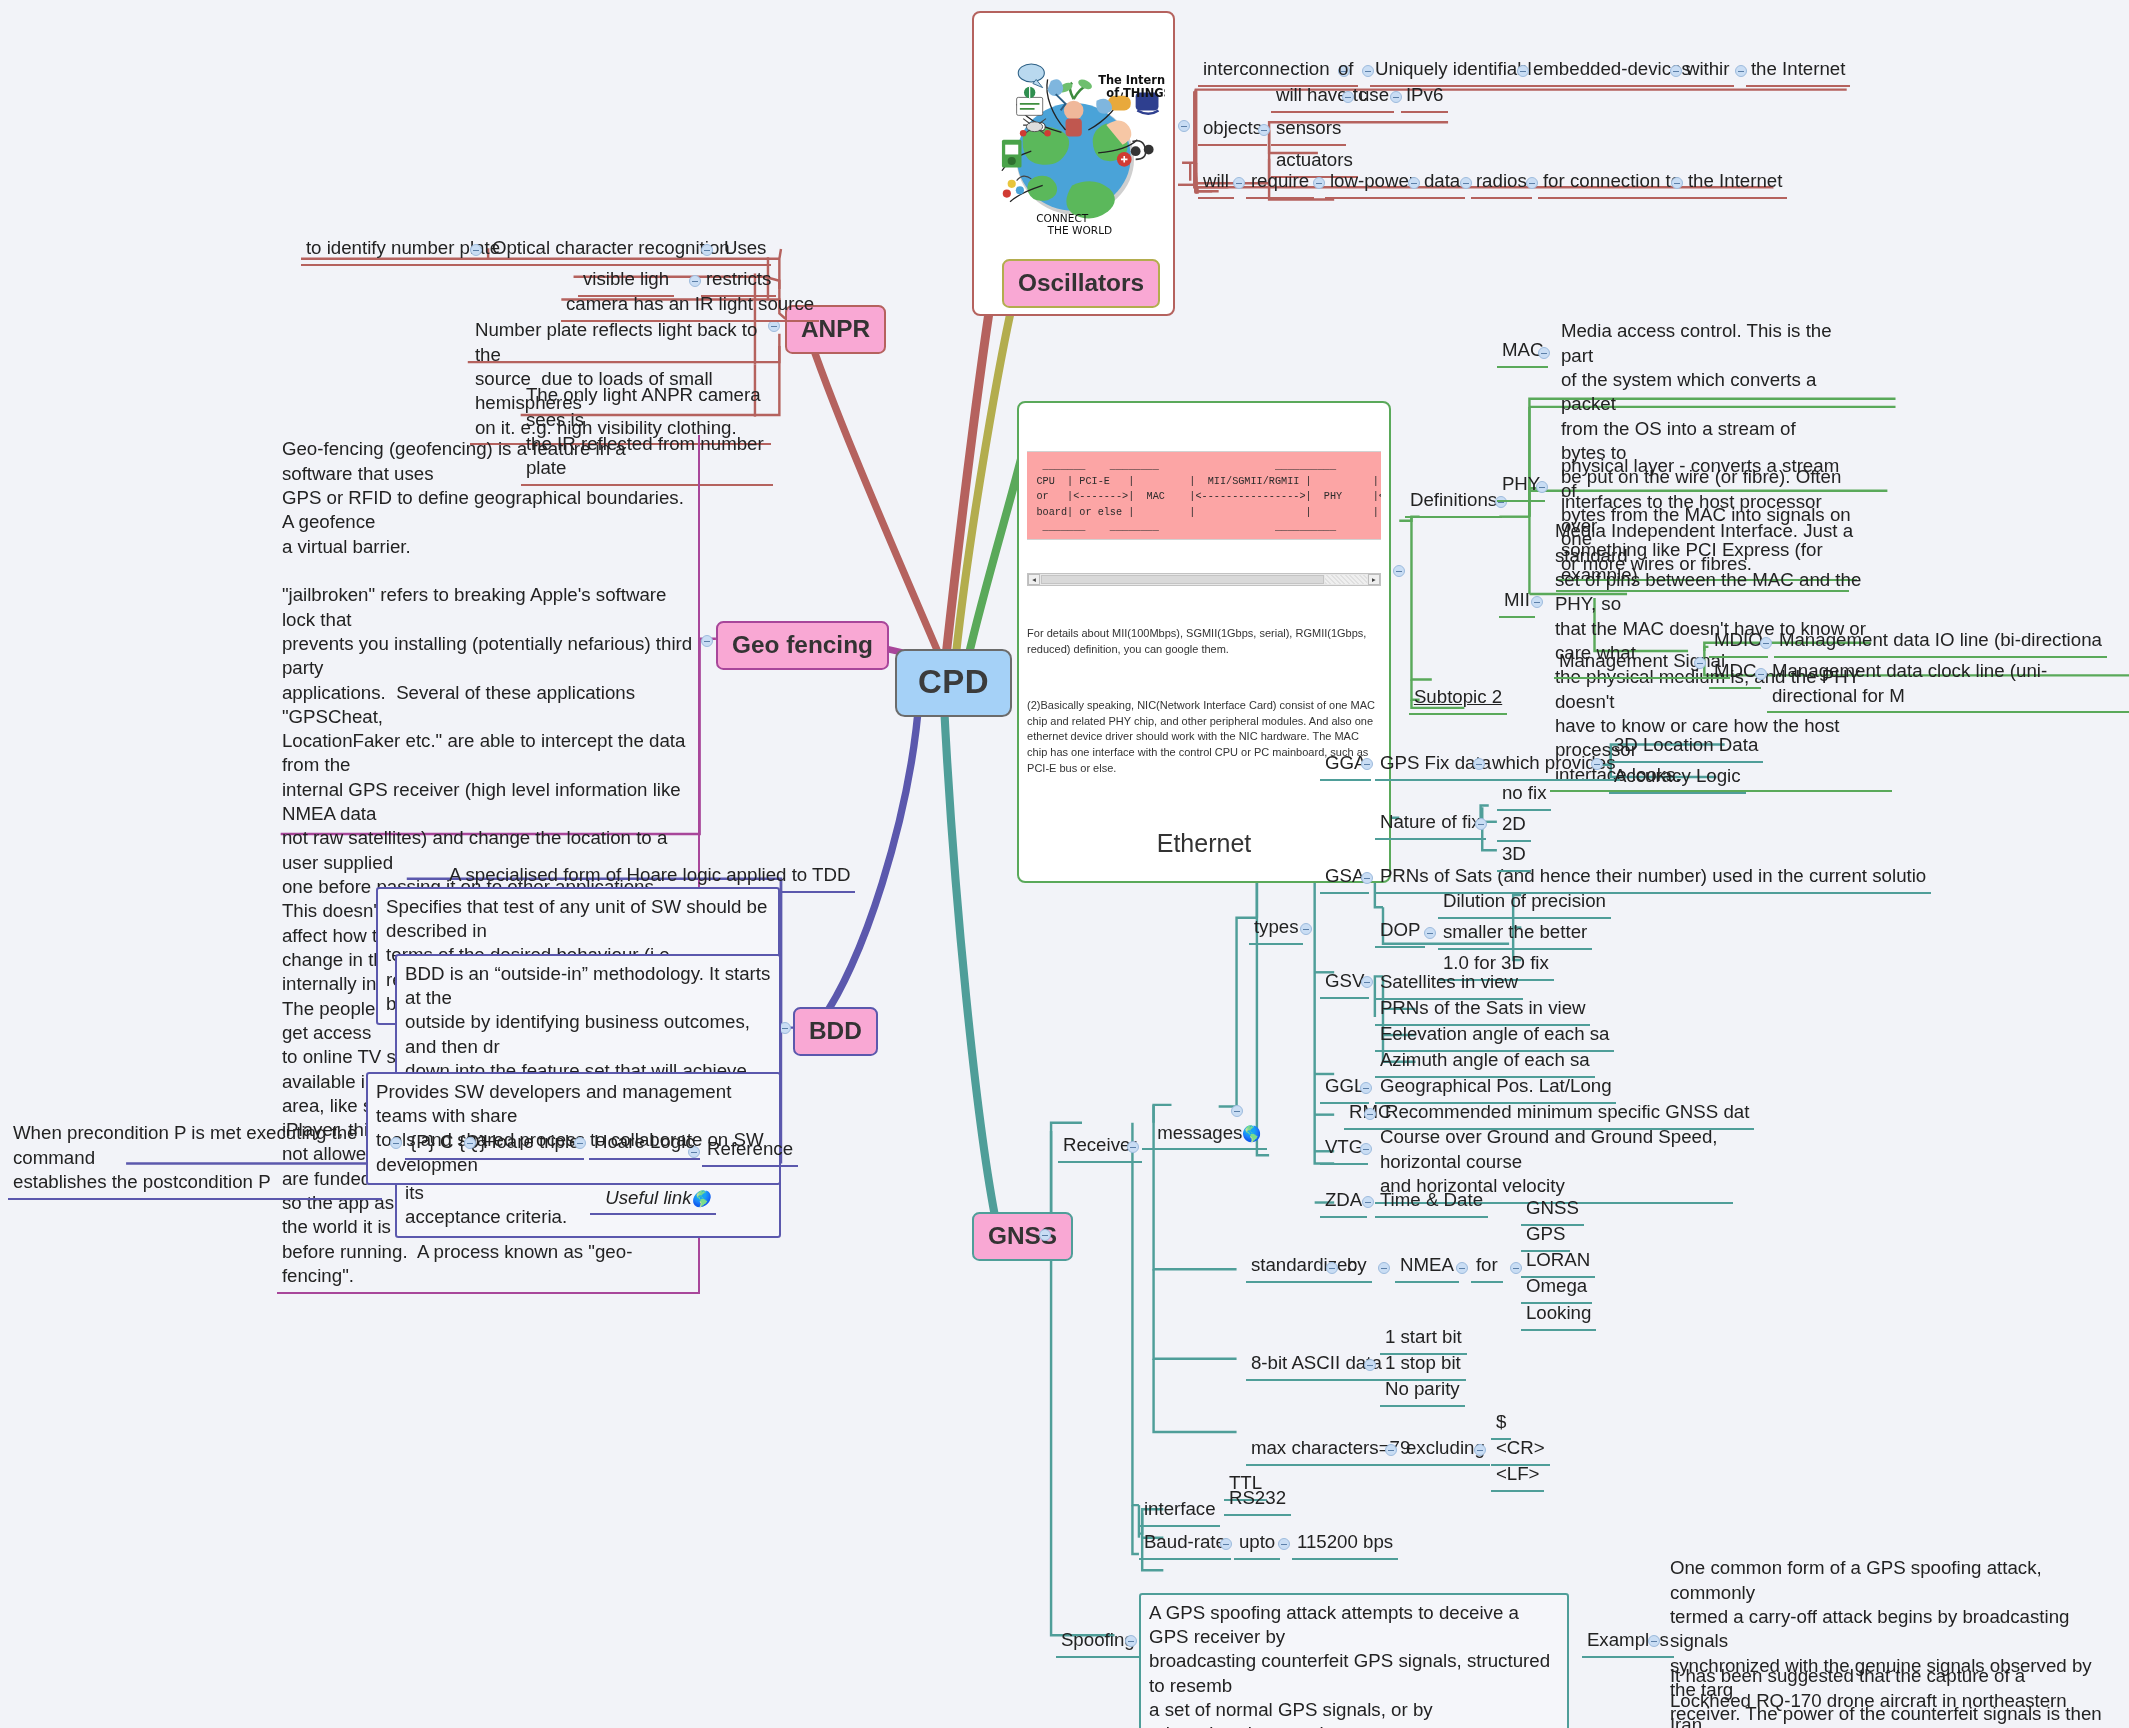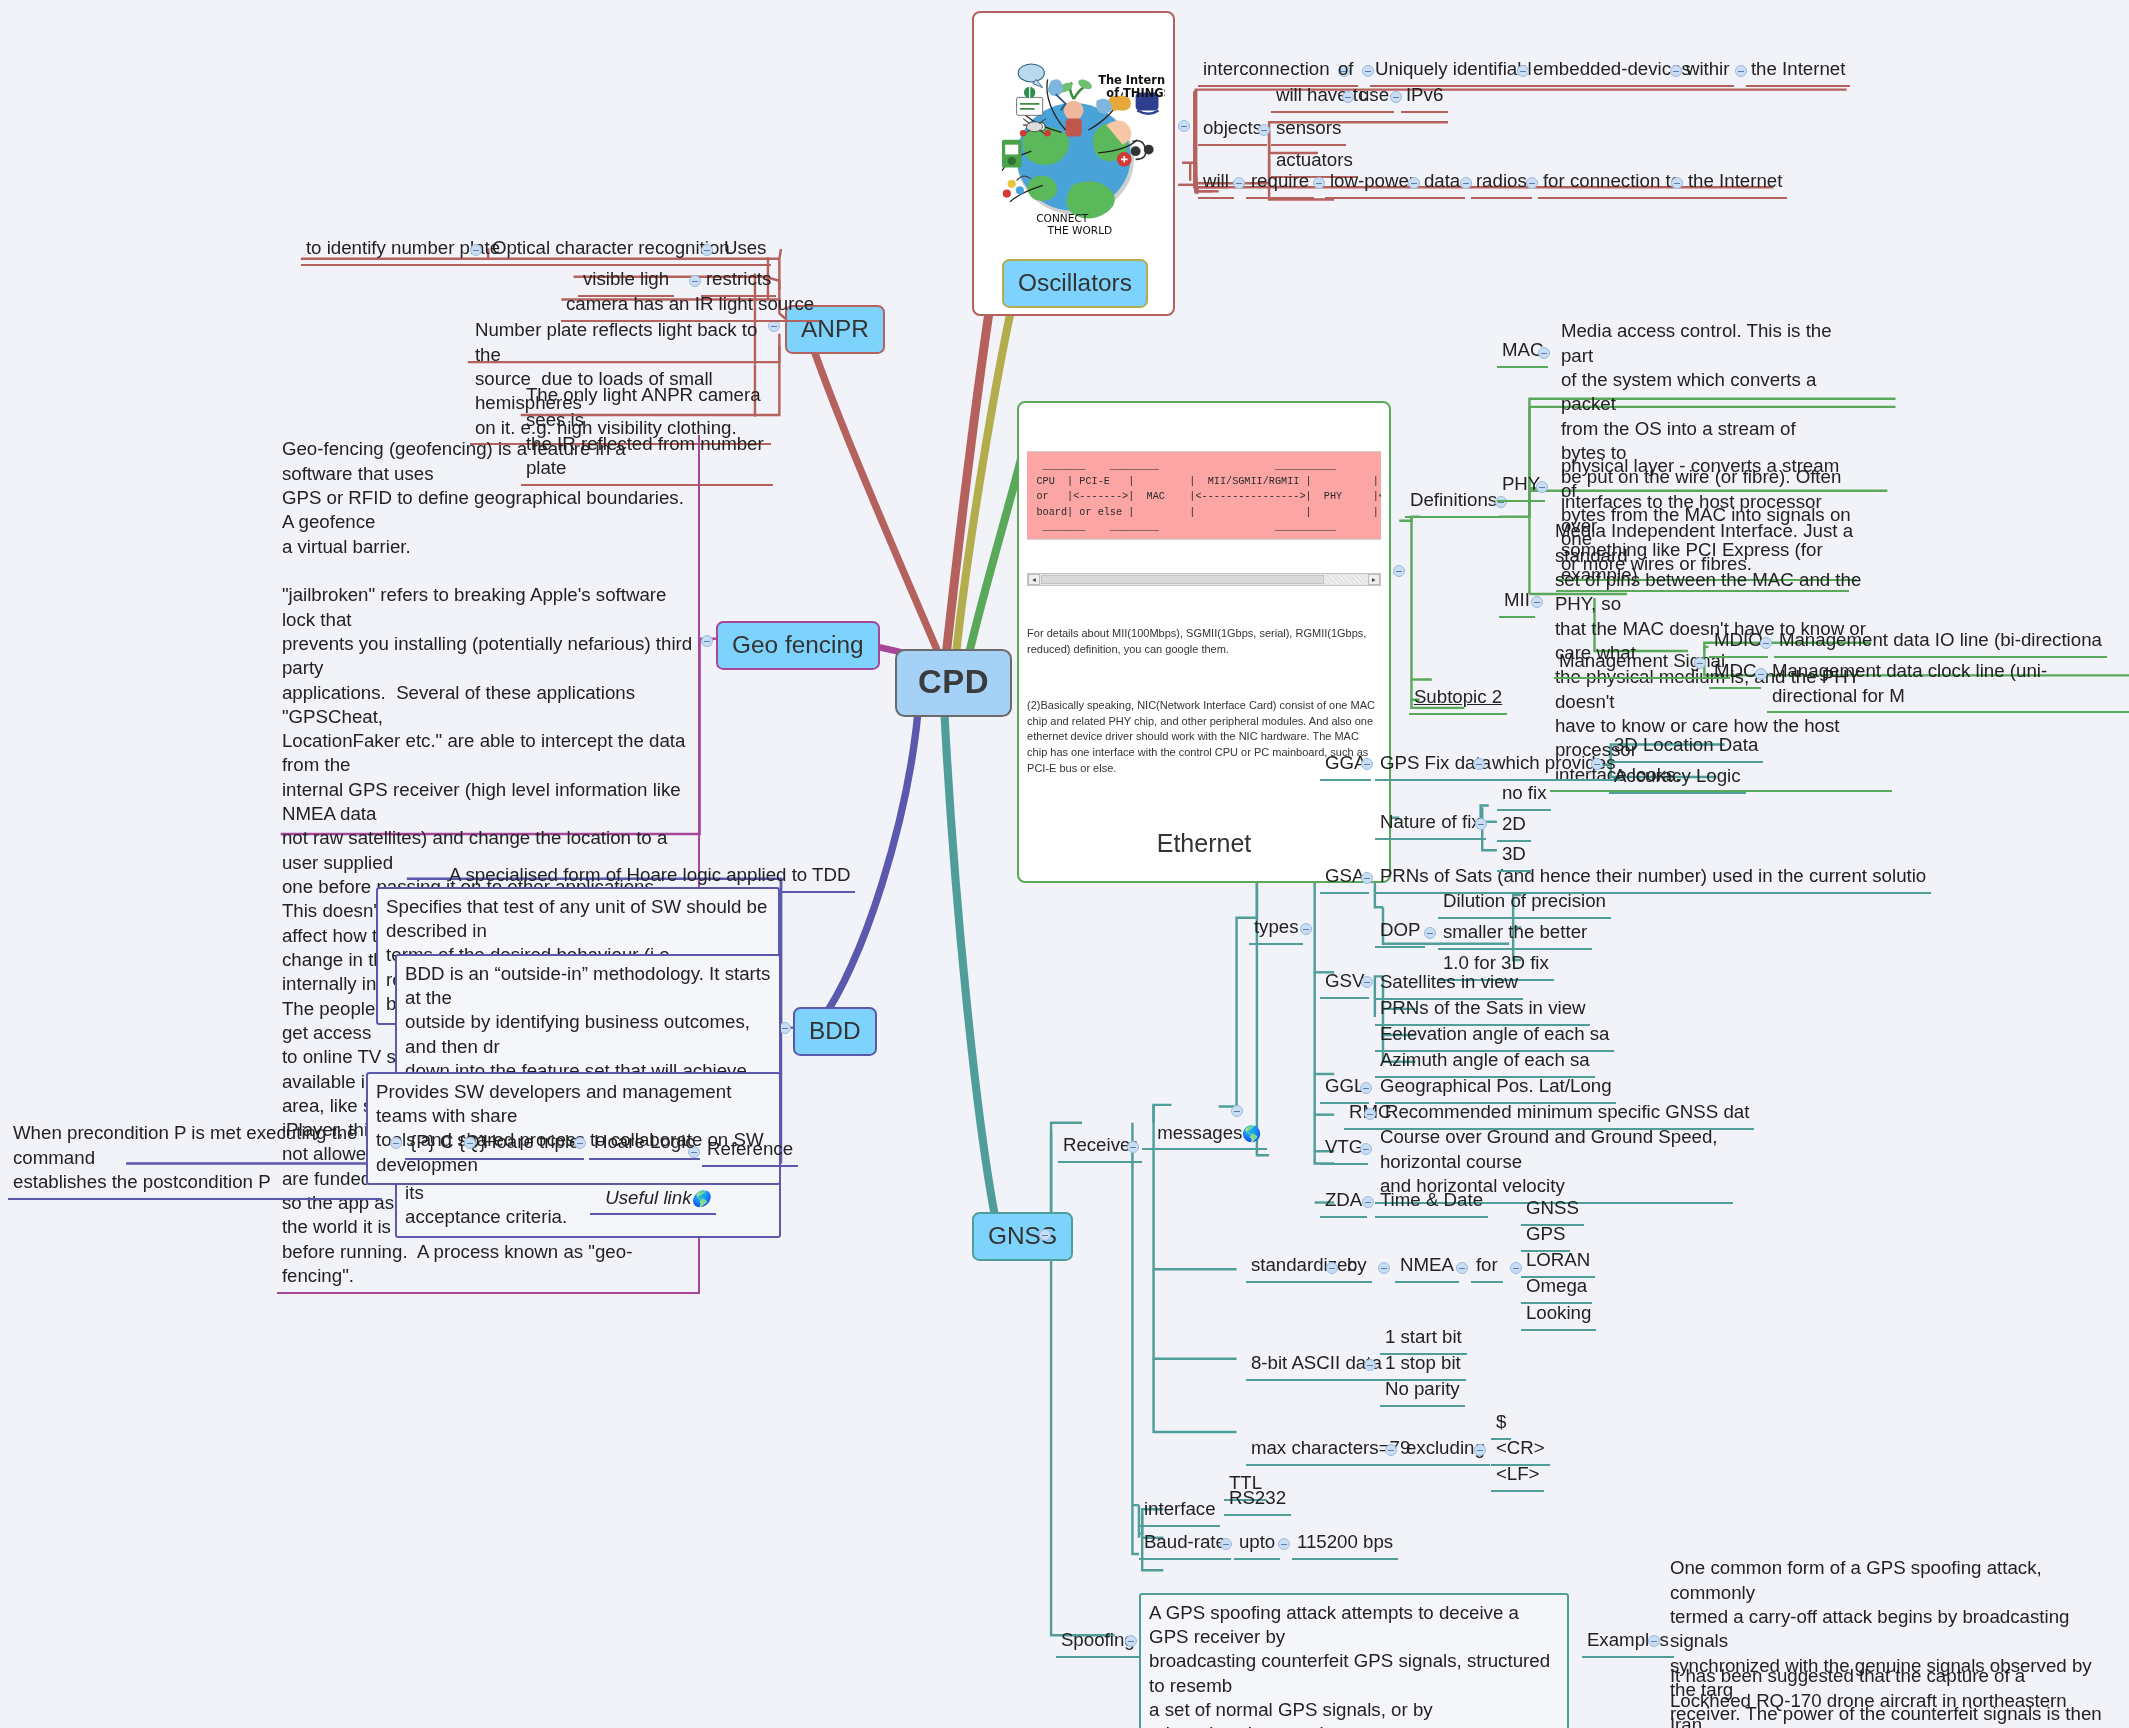--- a/index.html
+++ b/index.html
@@ -27,26 +27,27 @@
   .leaf.ul { border-bottom: 2.4px solid var(--c); }
   .leaf.box {
     background:#f5f6fa;
     border:2px solid var(--c);
     border-radius:3.3px;
     padding:5.7px 8.1px 6.5px 8.1px;
   }
 
   
   .branch {
-    background:#7dd3fc;
+    background:#f9a8d4;
     border:2px solid var(--c);
     border-radius:7.3px;
     font-size:24.4px;
     padding:5.7px 14px 7.3px 14px;
     color:#333;
+    font-weight:bold;
   }
   
   #central {
     background:#a5d1f7;
     border:2.4px solid #6b6b6b;
     border-radius:9.8px;
     font-size:33px;
     font-weight:bold;
     color:#3b3b3b;
     padding:9.8px 21px 11.4px 21px;

